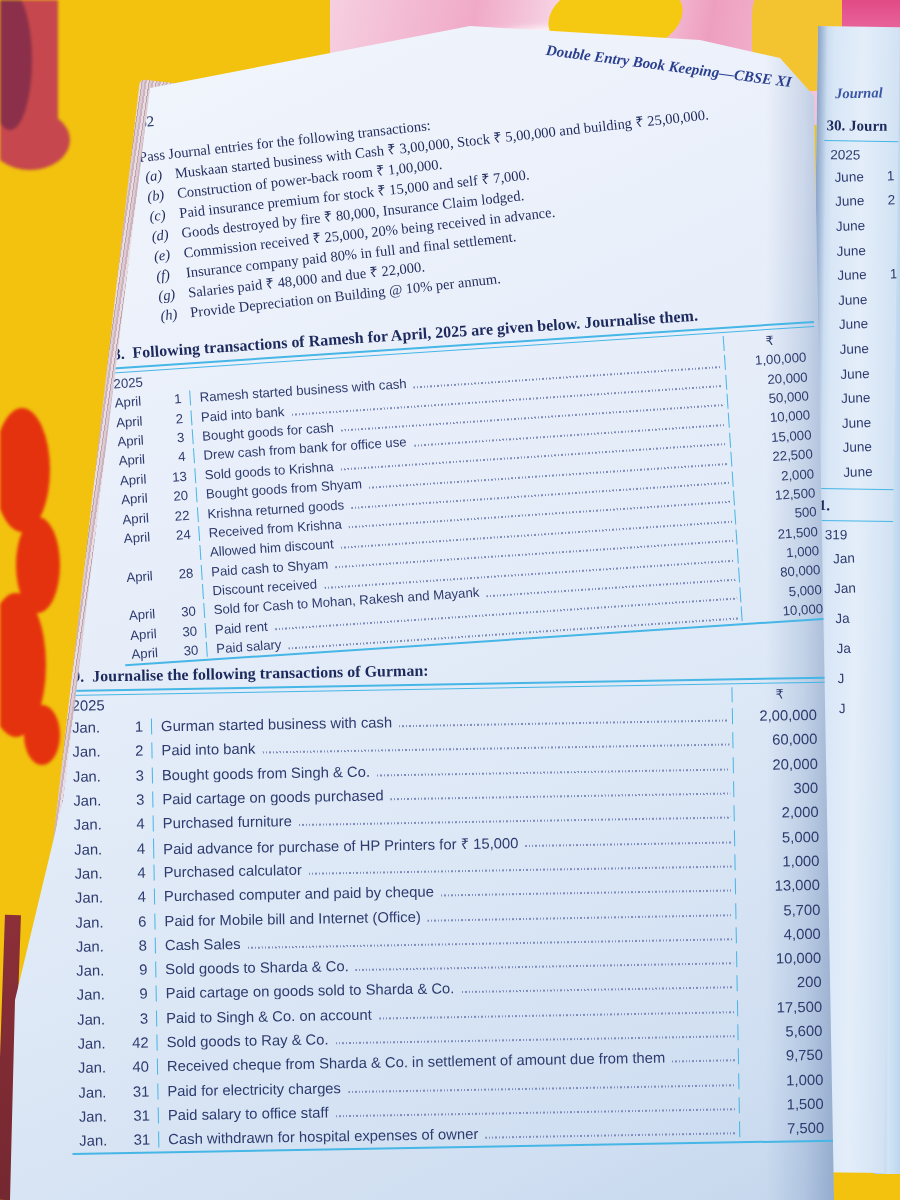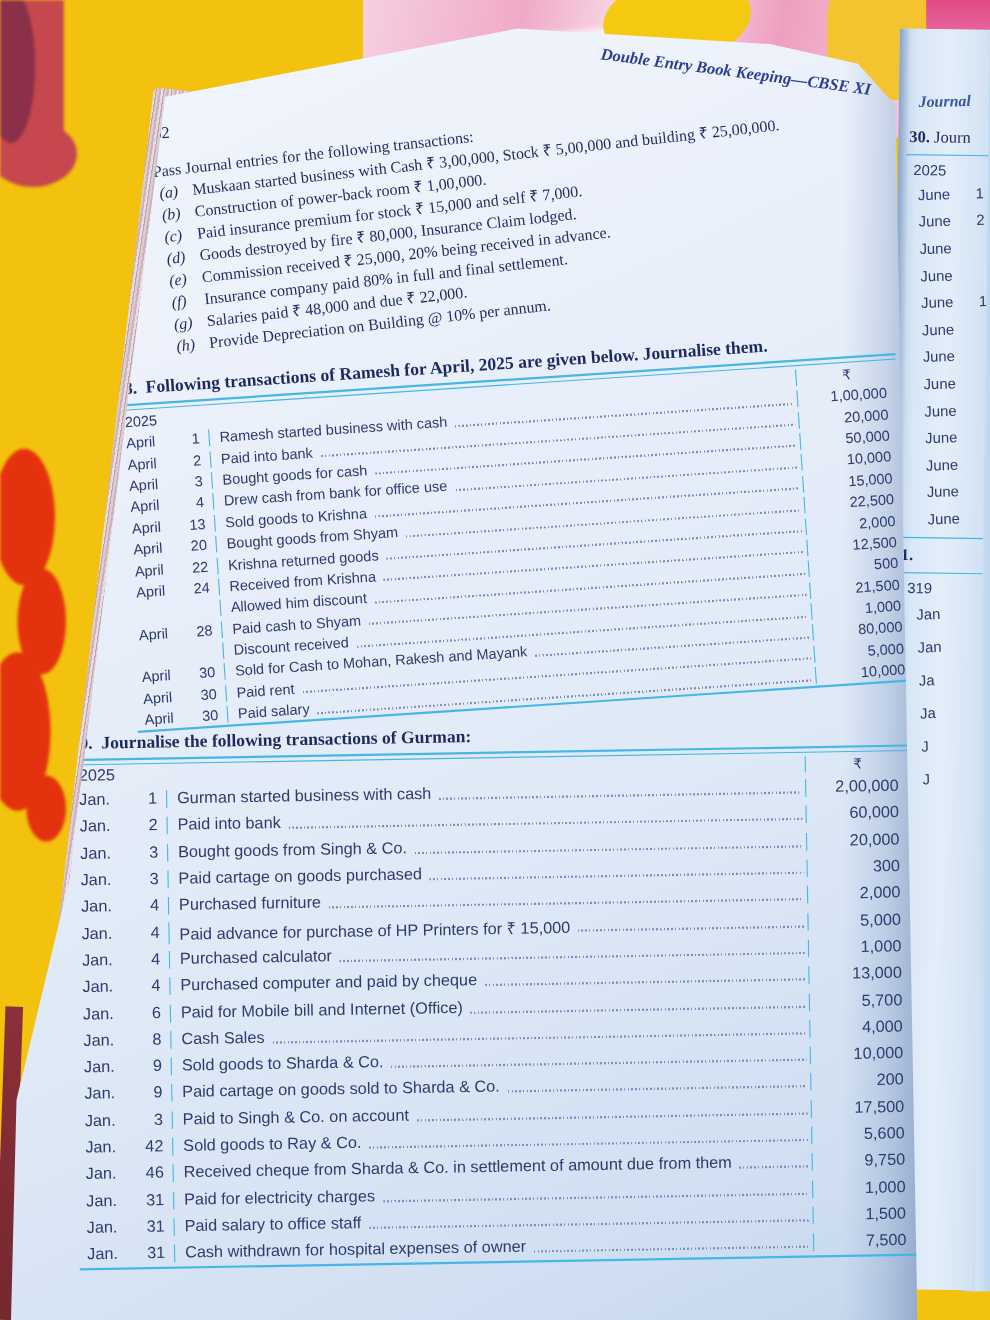--- a/index.html
+++ b/index.html
@@ -28,21 +28,21 @@
 
   
   .sliver{position:absolute;left:818px;top:26px;width:82px;height:1146px;z-index:4;overflow:hidden;
     transform:rotate(0.8deg);transform-origin:0 0;
     background:linear-gradient(to right,#b9cfe9 0%,#d8e6f6 20%,#e4eefa 55%,#d2e2f3 100%);}
   .sliver::before{content:"";position:absolute;left:0;top:0;width:10px;height:100%;
     background:linear-gradient(to right,rgba(90,120,165,.5),rgba(90,120,165,0));}
   .j-title{margin:58px 0 16px 18px;font-family:"Liberation Serif",serif;font-style:italic;font-weight:600;
     font-size:14.5px;color:#3b55a5;transform:rotate(-2deg);}
   .q20line{margin-left:10px;font-family:"Liberation Serif",serif;font-weight:700;font-size:15px;color:#1d2a5e;}
-  .q20partial{font-weight:400;margin-top:20px;}
+  .q20partial{font-weight:700;margin-top:20px;}
   .rule{border-top:1.7px solid #45b6e6;margin:6px -4px 6px 8px;}
   .year20,.year21{margin-left:14px;font-size:13.5px;color:#2d3b6e;}
   .jlist{transform:rotate(-2.5deg);transform-origin:100% 0;}
   .jrow{display:flex;justify-content:space-between;align-items:center;height:24.6px;
     padding:0 4px 0 18px;font-size:13.5px;color:#2d3b6e;}
   .q21line{margin:8px 0 0 0;font-family:Liberation Serif, serif;font-weight:700;font-size:15px;color:#1d2a5e;}
   .janlist{transform:rotate(-3deg);transform-origin:100% 0;margin-top:6px;}
   .janrow{height:30px;padding-left:22px;font-size:13.5px;color:#2d3b6e;}
 
   
@@ -529,21 +529,21 @@
               <div class="c-month">Jan.</div>
               <div class="c-day">42</div>
               <div class="c-desc">
                 <span class="d-text">Sold goods to Ray &amp; Co.</span>
                 <span class="leader"></span>
               </div>
               <div class="c-amt">5,600</div>
             </div>
             <div class="t-row">
               <div class="c-month">Jan.</div>
-              <div class="c-day">46</div>
+              <div class="c-day">40</div>
               <div class="c-desc">
                 <span class="d-text">Received cheque from Sharda &amp; Co. in settlement of amount due from them</span>
                 <span class="leader"></span>
               </div>
               <div class="c-amt">9,750</div>
             </div>
             <div class="t-row">
               <div class="c-month">Jan.</div>
               <div class="c-day">31</div>
               <div class="c-desc">

